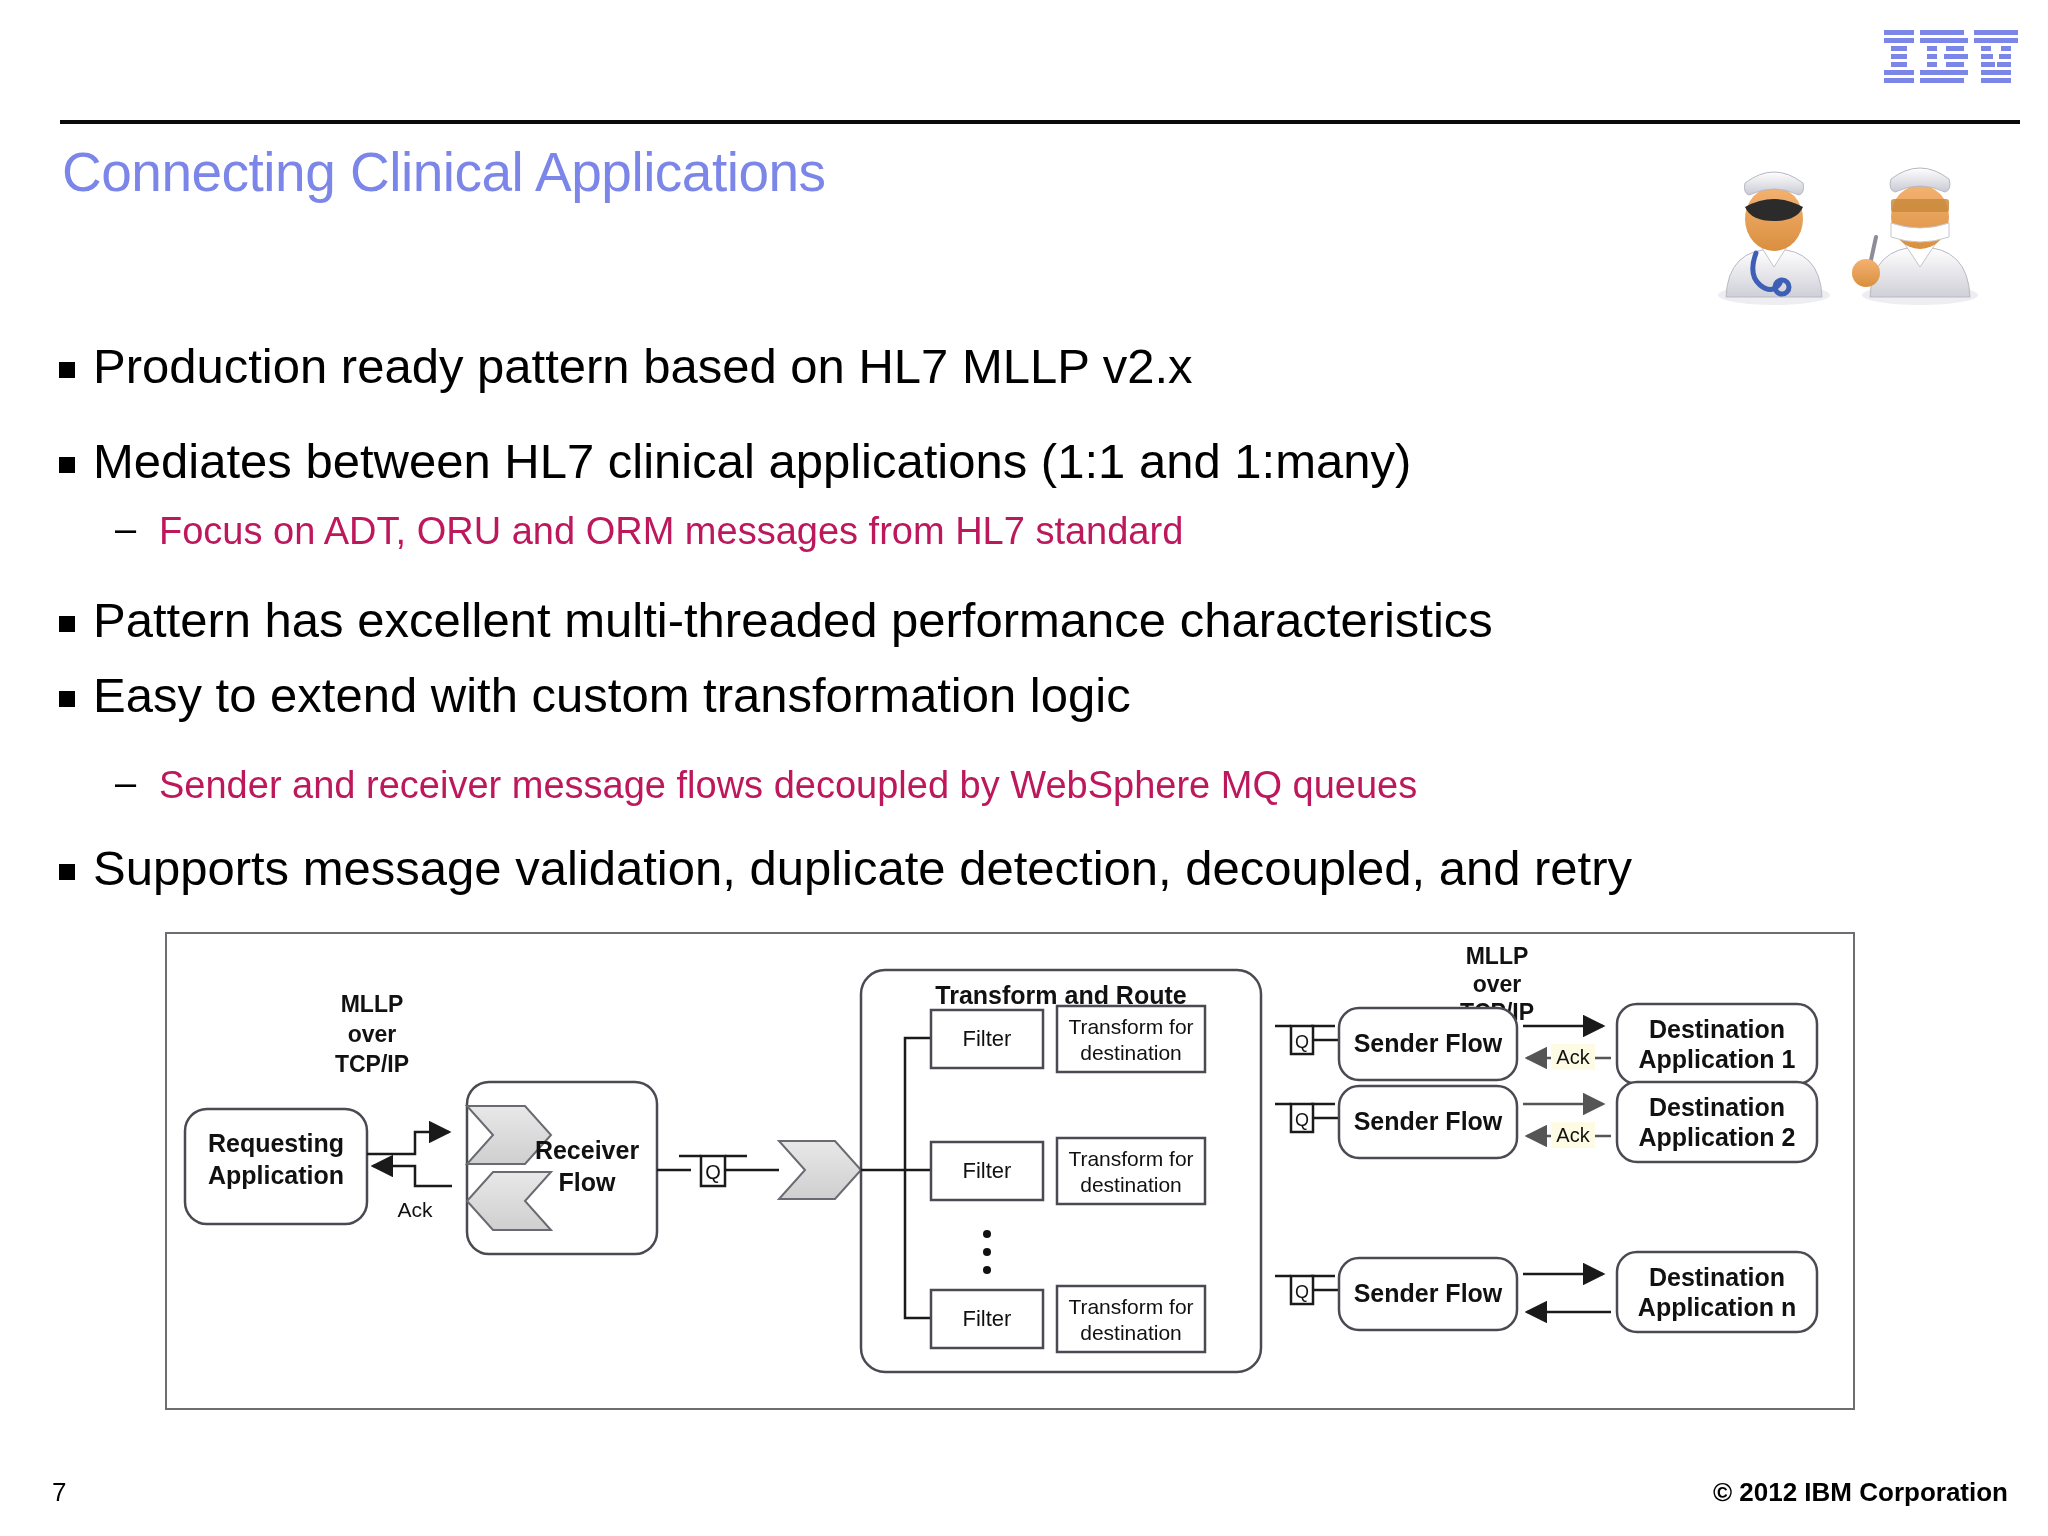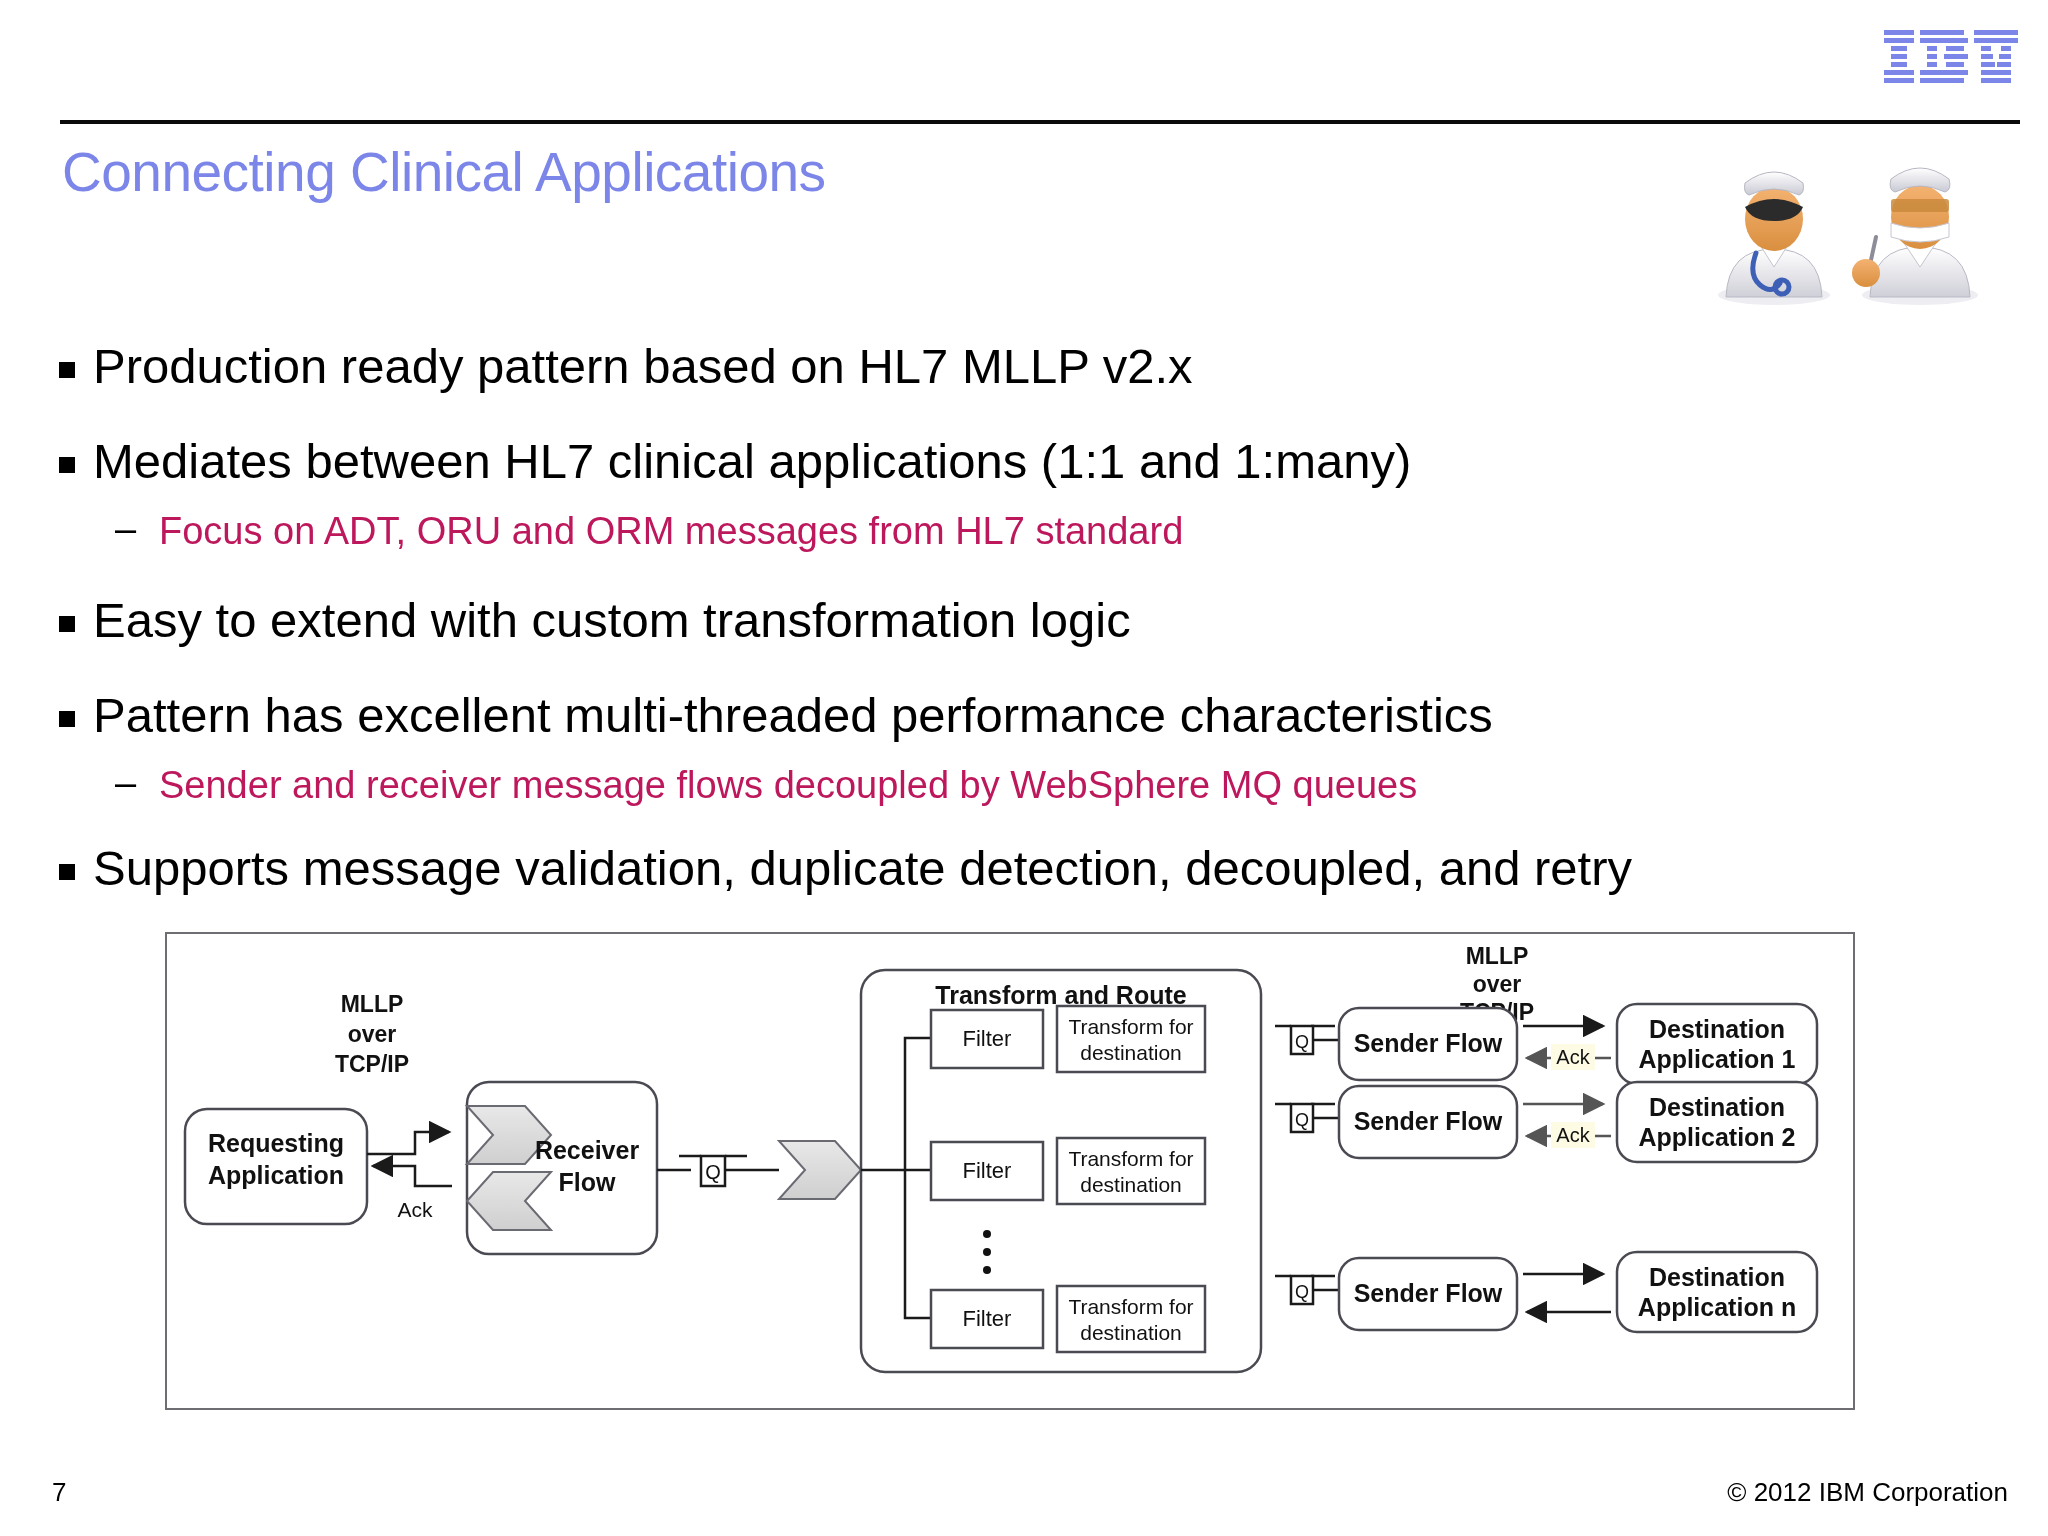--- a/index.html
+++ b/index.html
@@ -120,21 +120,21 @@
     bottom: 28px;
     font-size: 26px;
     color: #000;
   }
   .footer-copy {
     position: absolute;
     right: 40px;
     bottom: 28px;
     font-size: 26px;
     color: #000;
-    font-weight: normal;
+    font-weight: bold;
   }
 </style>
 </head>
 <body>
 
 <div class="ibm-logo">
   <svg viewBox="0 0 134 56" width="134" height="56" aria-label="IBM">
     <g fill="#7b86e8">
 
       <rect x="0" y="2" width="30" height="5"></rect>
@@ -213,22 +213,22 @@
       <line x1="28" y1="92" x2="18" y2="138" stroke="#8d8d99" stroke-width="4" stroke-linecap="round"></line>
       <circle cx="18" cy="128" r="14" fill="url(#skin)"></circle>
     </g>
   </svg>
 </div>
 
 <div class="bullets">
   <div class="b1 gap-lg">Production ready pattern based on HL7 MLLP v2.x</div>
   <div class="b1">Mediates between HL7 clinical applications (1:1 and 1:many)</div>
   <div class="b2 gap-lg">Focus on ADT, ORU and ORM messages from HL7 standard</div>
+  <div class="b1">Pattern has excellent multi-threaded performance characteristics</div>
   <div class="b1 gap-lg">Easy to extend with custom transformation logic</div>
-  <div class="b1">Pattern has excellent multi-threaded performance characteristics</div>
   <div class="b2 gap-md">Sender and receiver message flows decoupled by WebSphere MQ queues</div>
   <div class="b1">Supports message validation, duplicate detection, decoupled, and retry</div>
 </div>
 
 <div class="diagram">
   <svg viewBox="0 0 1686 474" width="1686" height="474">
     <defs>
       <linearGradient id="chev" x1="0" y1="0" x2="0" y2="1">
         <stop offset="0%" stop-color="#e8e8e8"></stop>
         <stop offset="100%" stop-color="#cfcfcf"></stop>

